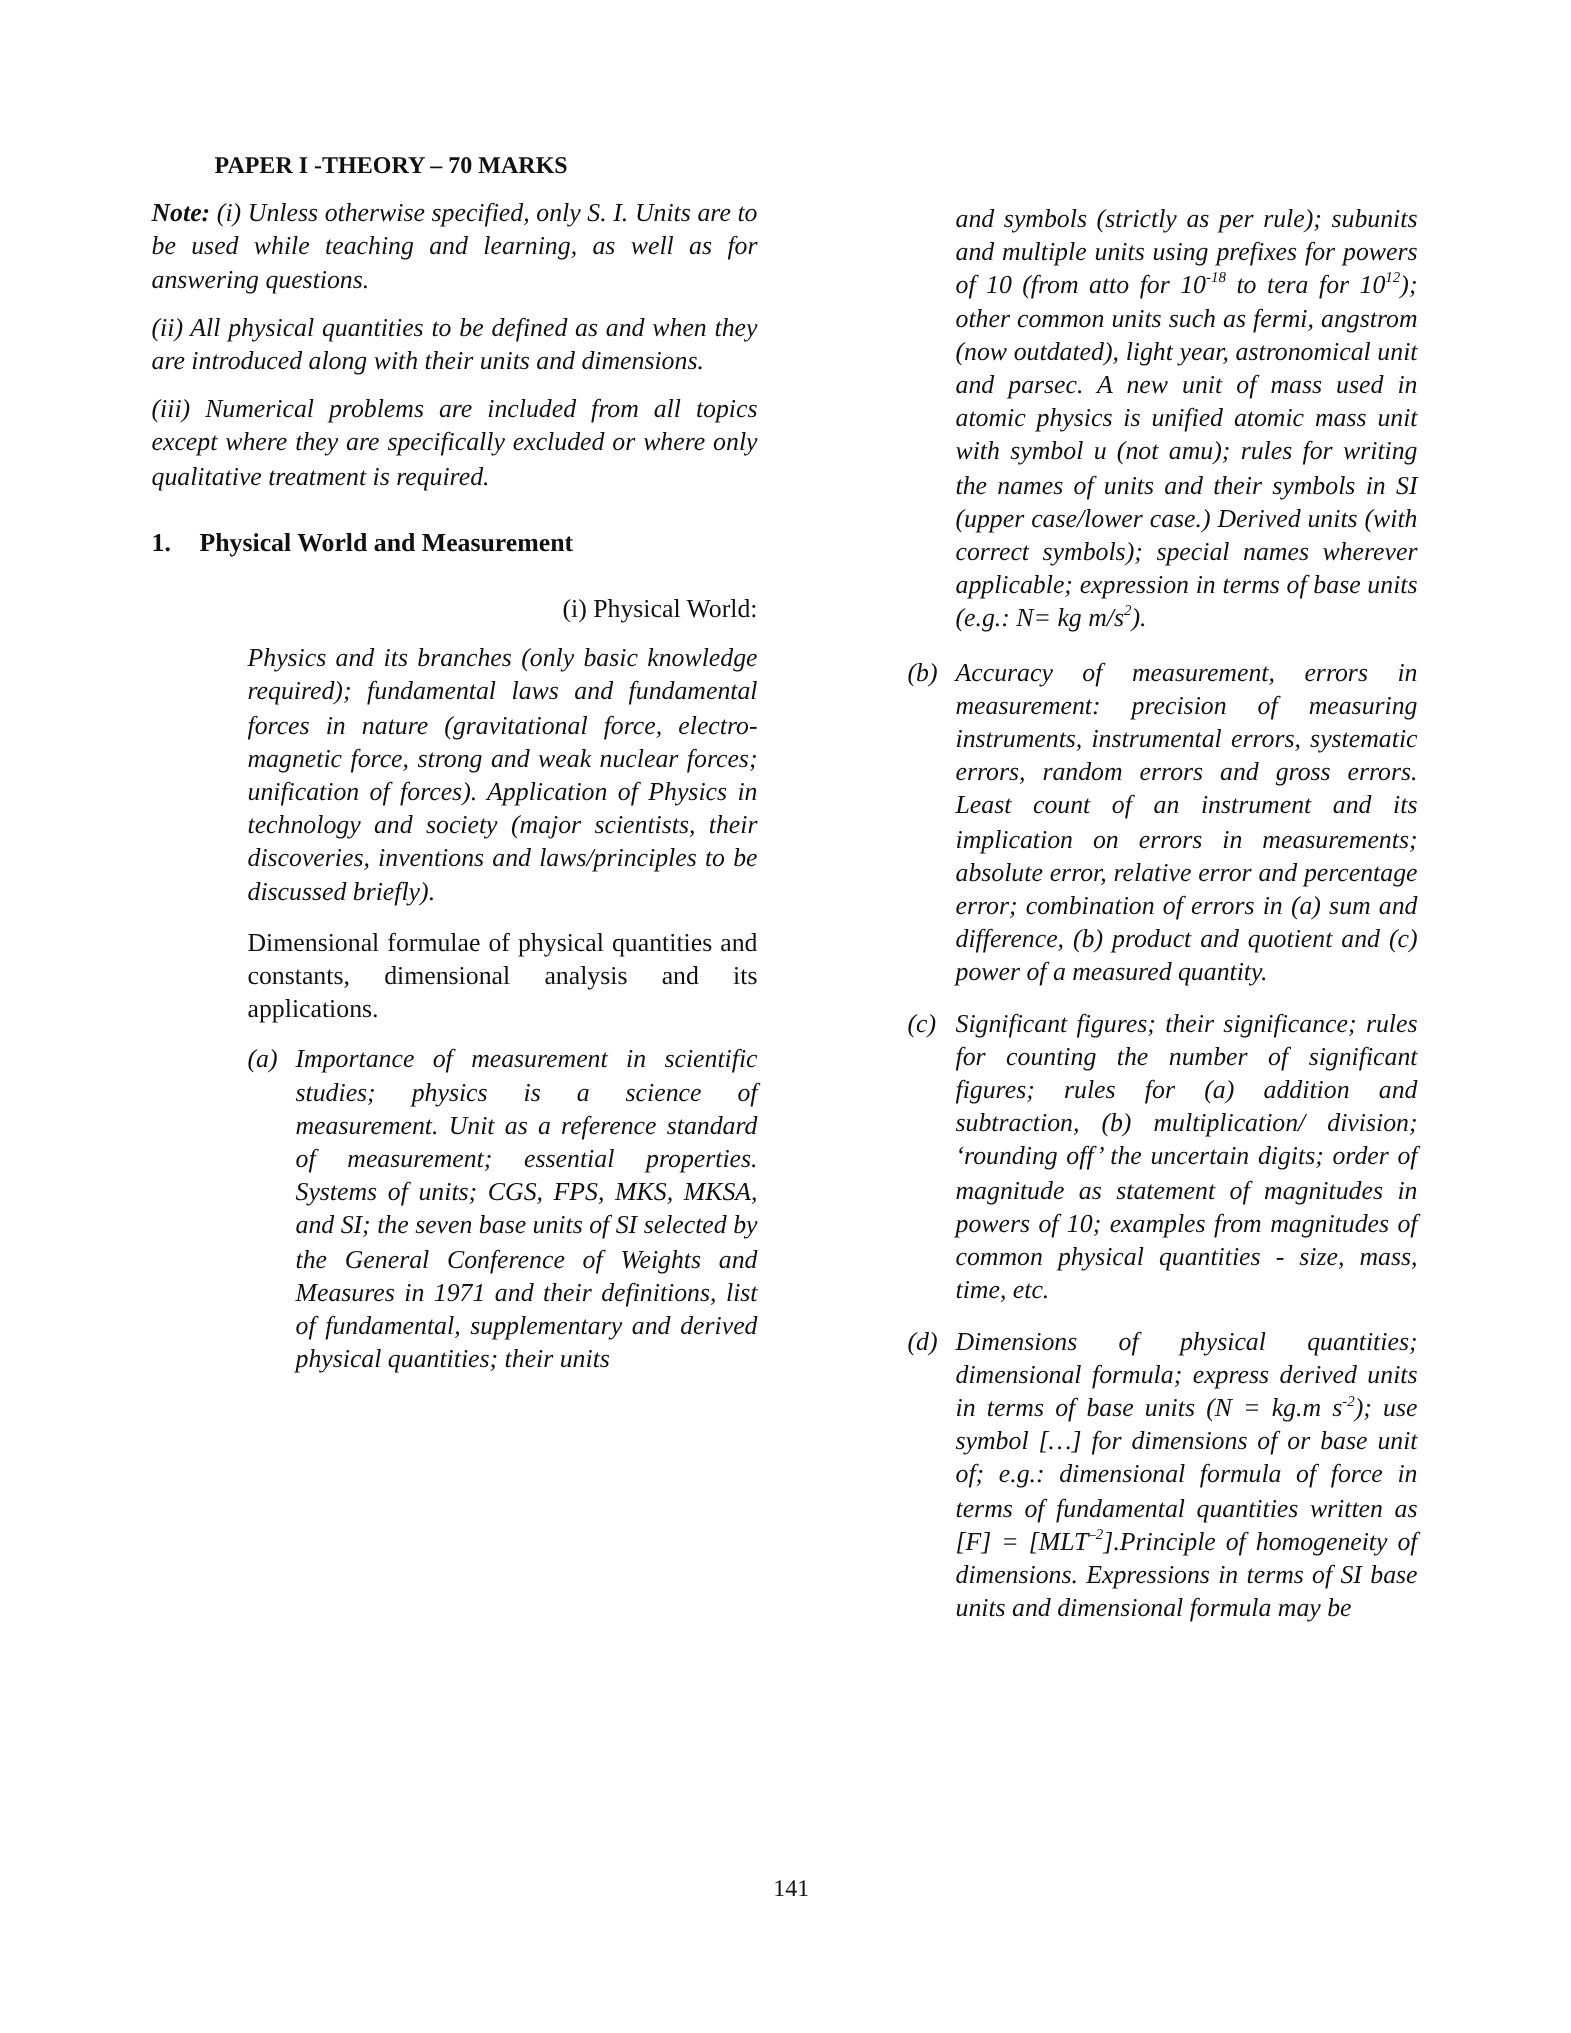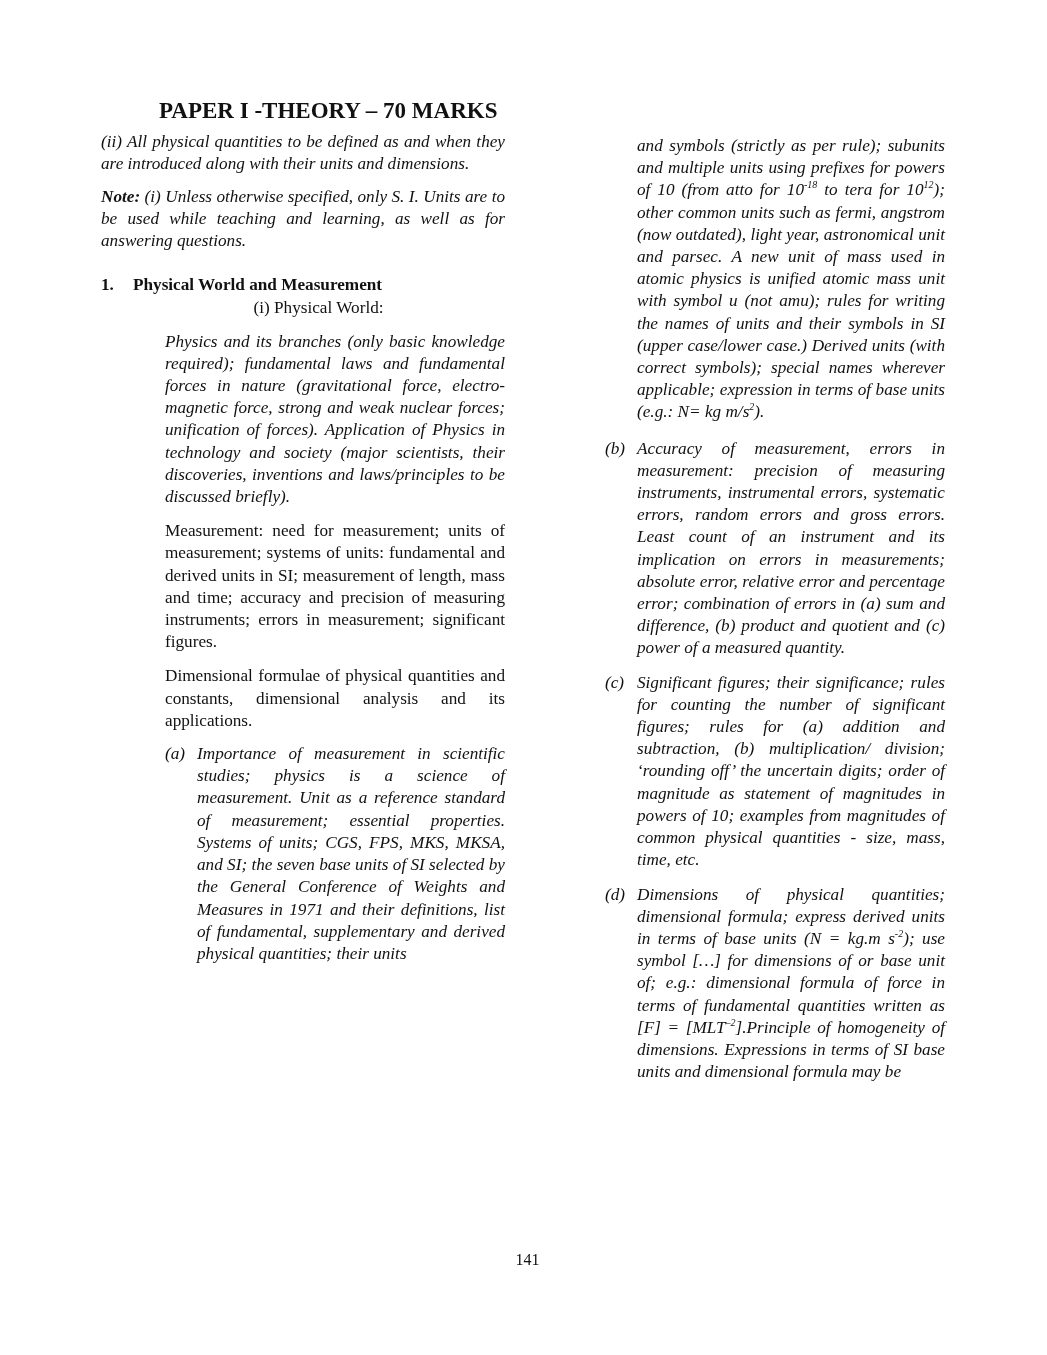--- a/index.html
+++ b/index.html
@@ -5,53 +5,53 @@
   html, body { margin: 0; padding: 0; background: #ffffff; }
   body {
     width: 1047px; height: 1355px; position: relative; overflow: hidden;
     font-family: "Liberation Serif", serif; color: #111; font-size: 17.2px; line-height: 22.2px;
   }
   .col { position: absolute; }
   .left { left: 101px; top: 100px; width: 404px; }
   .right { left: 605px; top: 135px; width: 340px; }
   p { margin: 0; text-align: justify; }
   .it { font-style: italic; }
-  .title { font-weight: bold; font-size: 23px; text-align: left; margin-left: 58px; margin-bottom: 9px; }
+  .title { font-weight: bold; font-size: 16px; text-align: left; margin-left: 42px; margin-bottom: 9px; }
   .note p { margin-bottom: 10px; }
   .sec { font-weight: bold; margin-top: 22px; display: flex; }
   .sec .num { width: 32px; }
-  .sub { margin-left: 31px; margin-top: 1px; text-align: center; }
+  .sub { margin-left: 31px; margin-top: 22px; text-align: right; }
   .body1 { margin-left: 64px; margin-top: 11px; }
   .body1 + .body1 { margin-top: 12px; }
   .item { display: flex; margin-top: 11px; }
   .item .lbl { width: 32px; flex: none; font-style: italic; }
   .item .txt { flex: 1; font-style: italic; text-align: justify; }
   .left .item { margin-left: 64px; }
   .right .item { margin-left: 0; margin-top: 12px; }
   .right .first { margin-left: 32px; }
   .right .item:first-of-type { margin-top: 0; }
   .pagenum { position: absolute; top: 1249px; left: 4px; width: 1047px; text-align: center; font-size: 16px; }
   sup { font-size: 10px; line-height: 0; }
 </style>
 </head>
 <body>
 
 <div class="col left">
   <p class="title">PAPER I -THEORY – 70 MARKS</p>
   <div class="note">
+    <p class="it"><b style="font-style:italic">Note:</b> <span>(i) Unless otherwise specified, only S. I. Units are to be used while teaching and learning, as well as for answering questions.</span></p>
     <p class="it">(ii) All physical quantities to be defined as and when they are introduced along with their units and dimensions.</p>
-    <p class="it"><b style="font-style:italic">Note:</b> <span>(i) Unless otherwise specified, only S. I. Units are to be used while teaching and learning, as well as for answering questions.</span></p>
+    <p class="it">(iii) Numerical problems are included from all topics except where they are specifically excluded or where only qualitative treatment is required.</p>
   </div>
   <div class="sec">
     <span class="num">1.</span>
     <span>Physical World and Measurement</span>
   </div>
   <p class="sub">(i)  Physical World:</p>
   <p class="body1 it">Physics and its branches (only basic knowledge required); fundamental laws and fundamental forces in nature (gravitational force, electro-magnetic force, strong and weak nuclear forces; unification of forces). Application of Physics in technology and society (major scientists, their discoveries, inventions and laws/principles to be discussed briefly).</p>
-  <p class="body1">Measurement: need for measurement; units of measurement; systems of units: fundamental and derived units in SI; measurement of length, mass and time; accuracy and precision of measuring instruments; errors in measurement; significant figures.</p>
   <p class="body1">Dimensional formulae of physical quantities and constants, dimensional analysis and its applications.</p>
   <div class="item">
     <span class="lbl">(a)</span>
     <span class="txt">Importance of measurement in scientific studies; physics is a science of measurement.  Unit as a reference standard of measurement; essential properties.  Systems of units; CGS, FPS, MKS, MKSA, and SI; the seven base units of SI selected by the General Conference of Weights and Measures in 1971 and their definitions, list of fundamental, supplementary and derived physical quantities; their units</span>
   </div>
 </div>
 
 <div class="col right">
   <p class="it first"><span>and symbols (strictly as per rule); subunits and multiple units using prefixes for powers of 10 (from atto for 10</span><sup>-18</sup><span> to tera for 10</span><sup>12</sup><span>); other  common units  such as fermi, angstrom (now outdated), light year, astronomical unit and parsec.  A new unit of mass used in atomic physics is unified atomic mass unit with symbol u (not amu); rules for writing the names of units and their symbols in SI (upper case/lower case.) Derived units (with correct symbols); special names wherever applicable; expression in terms of base units (e.g.: N= kg m/s</span><sup>2</sup><span>).</span></p>
   <div class="item" style="margin-top:14px">

